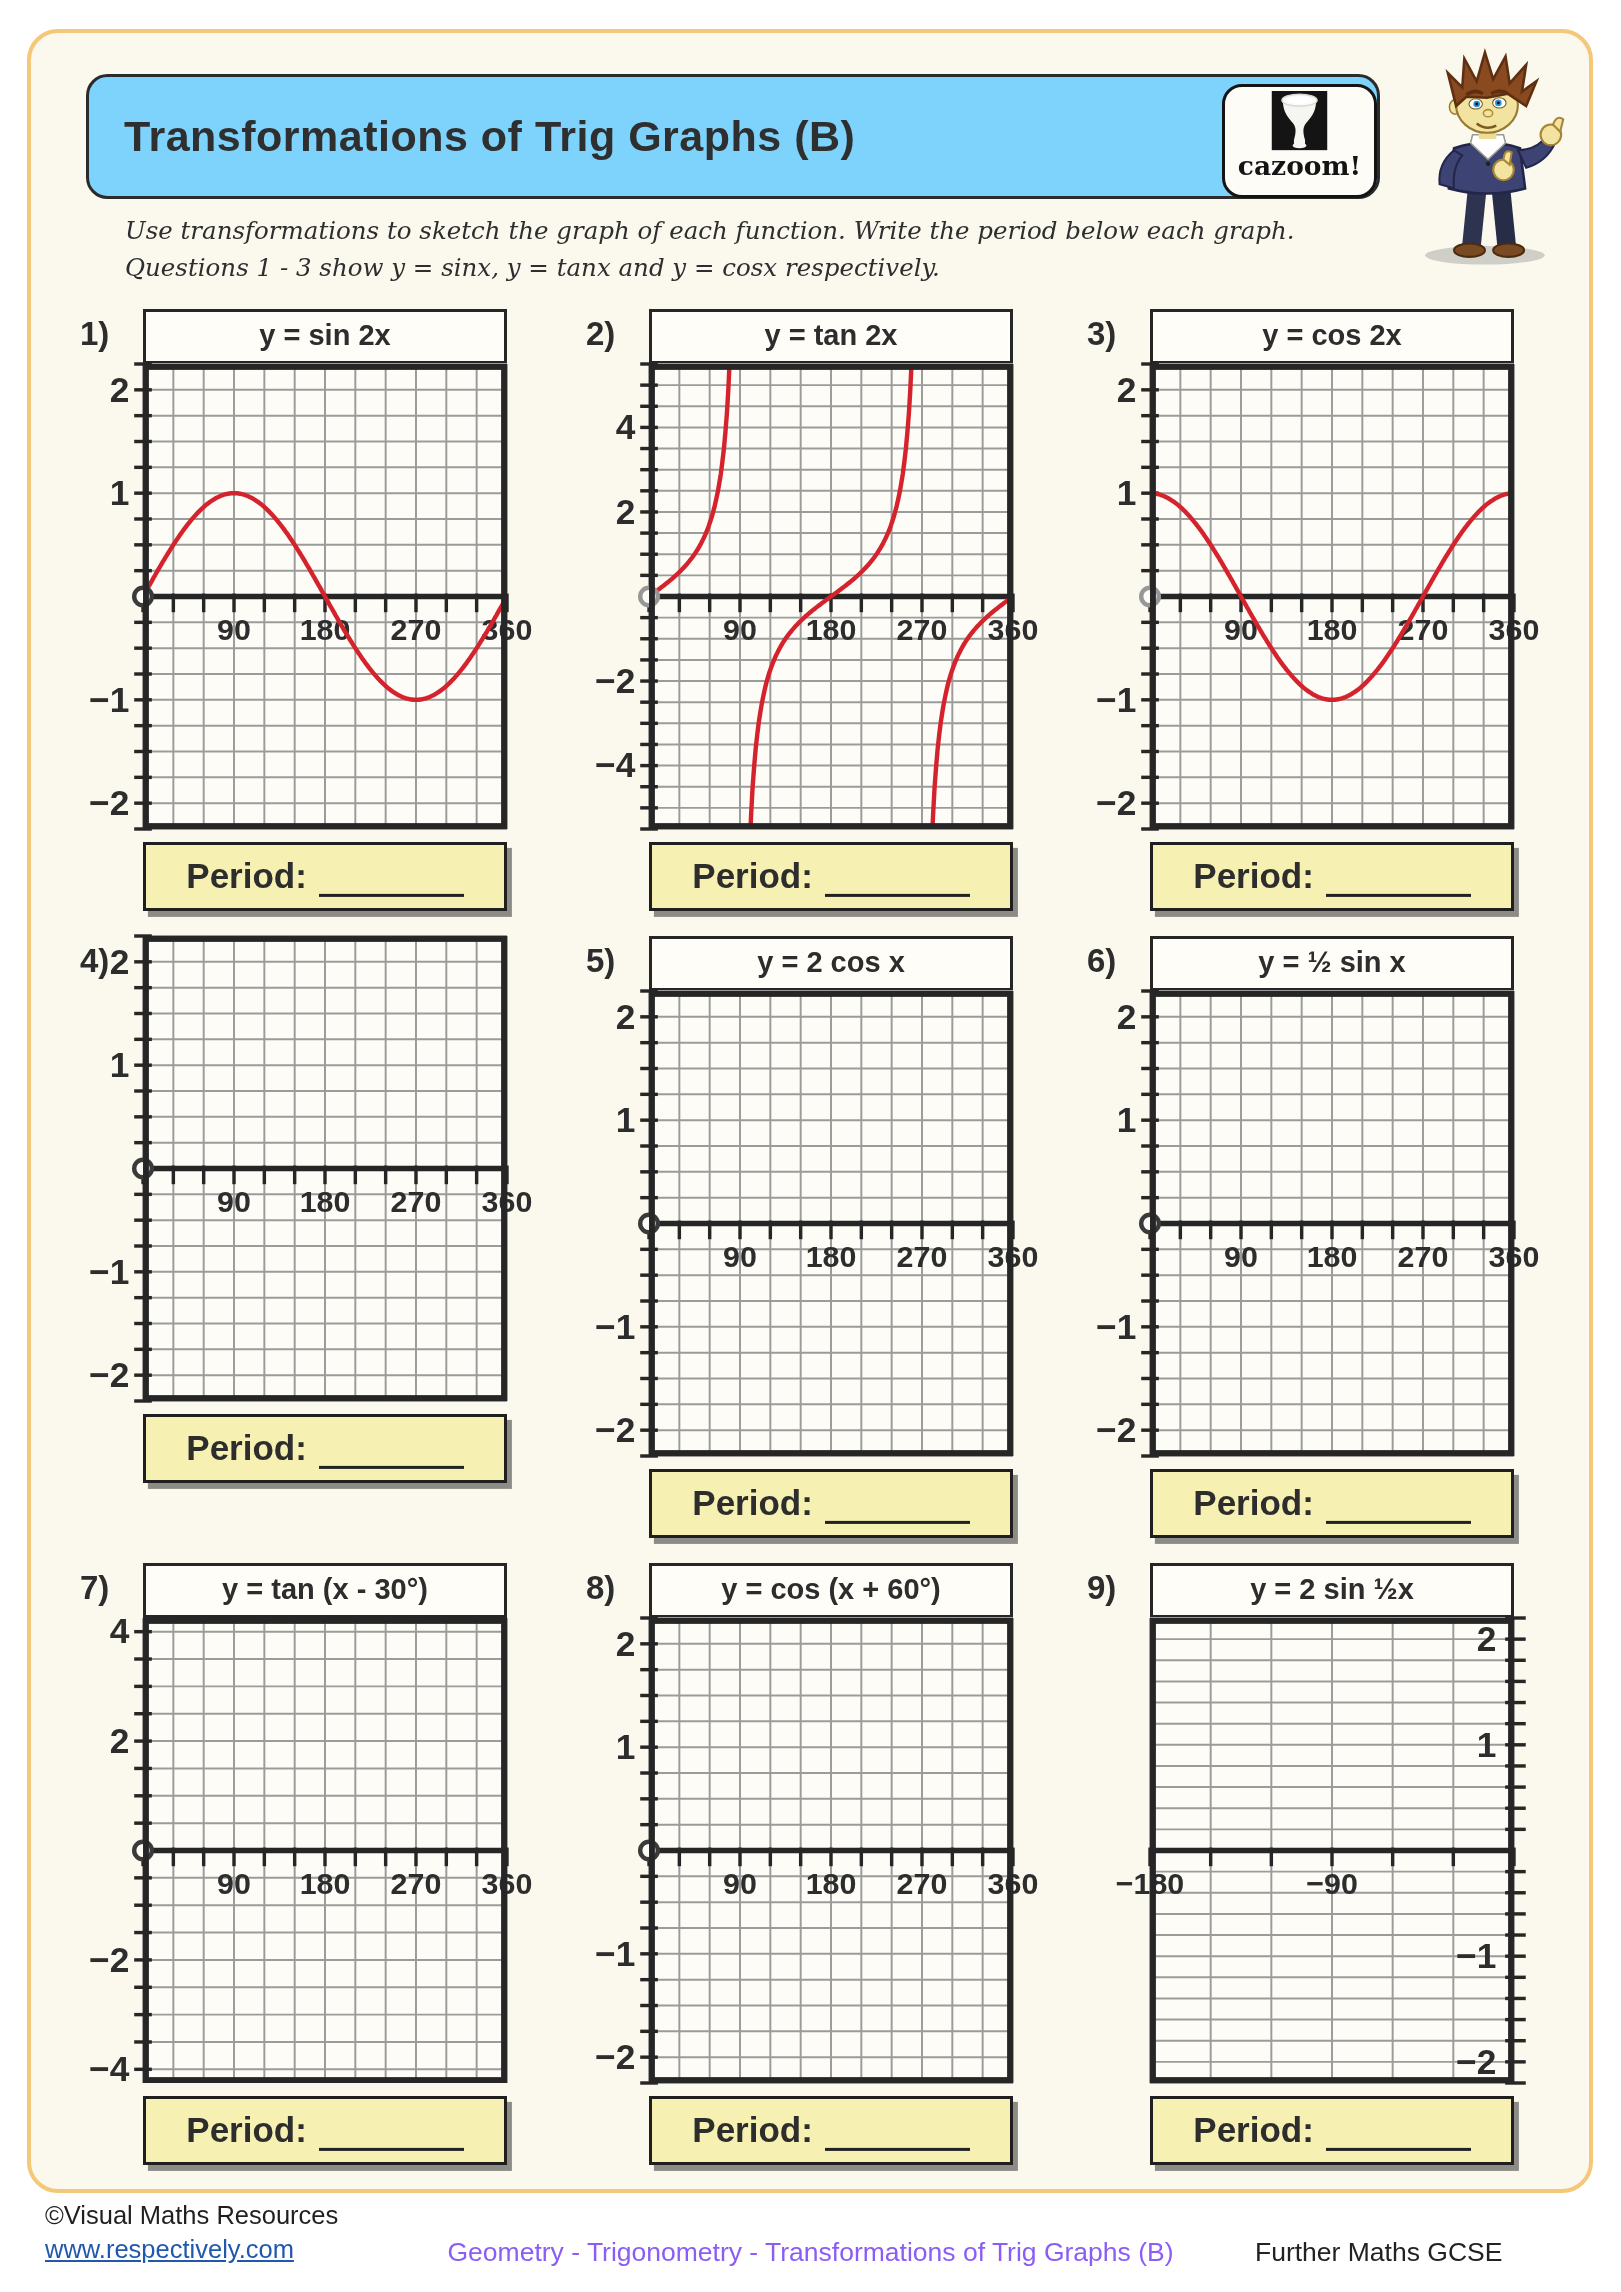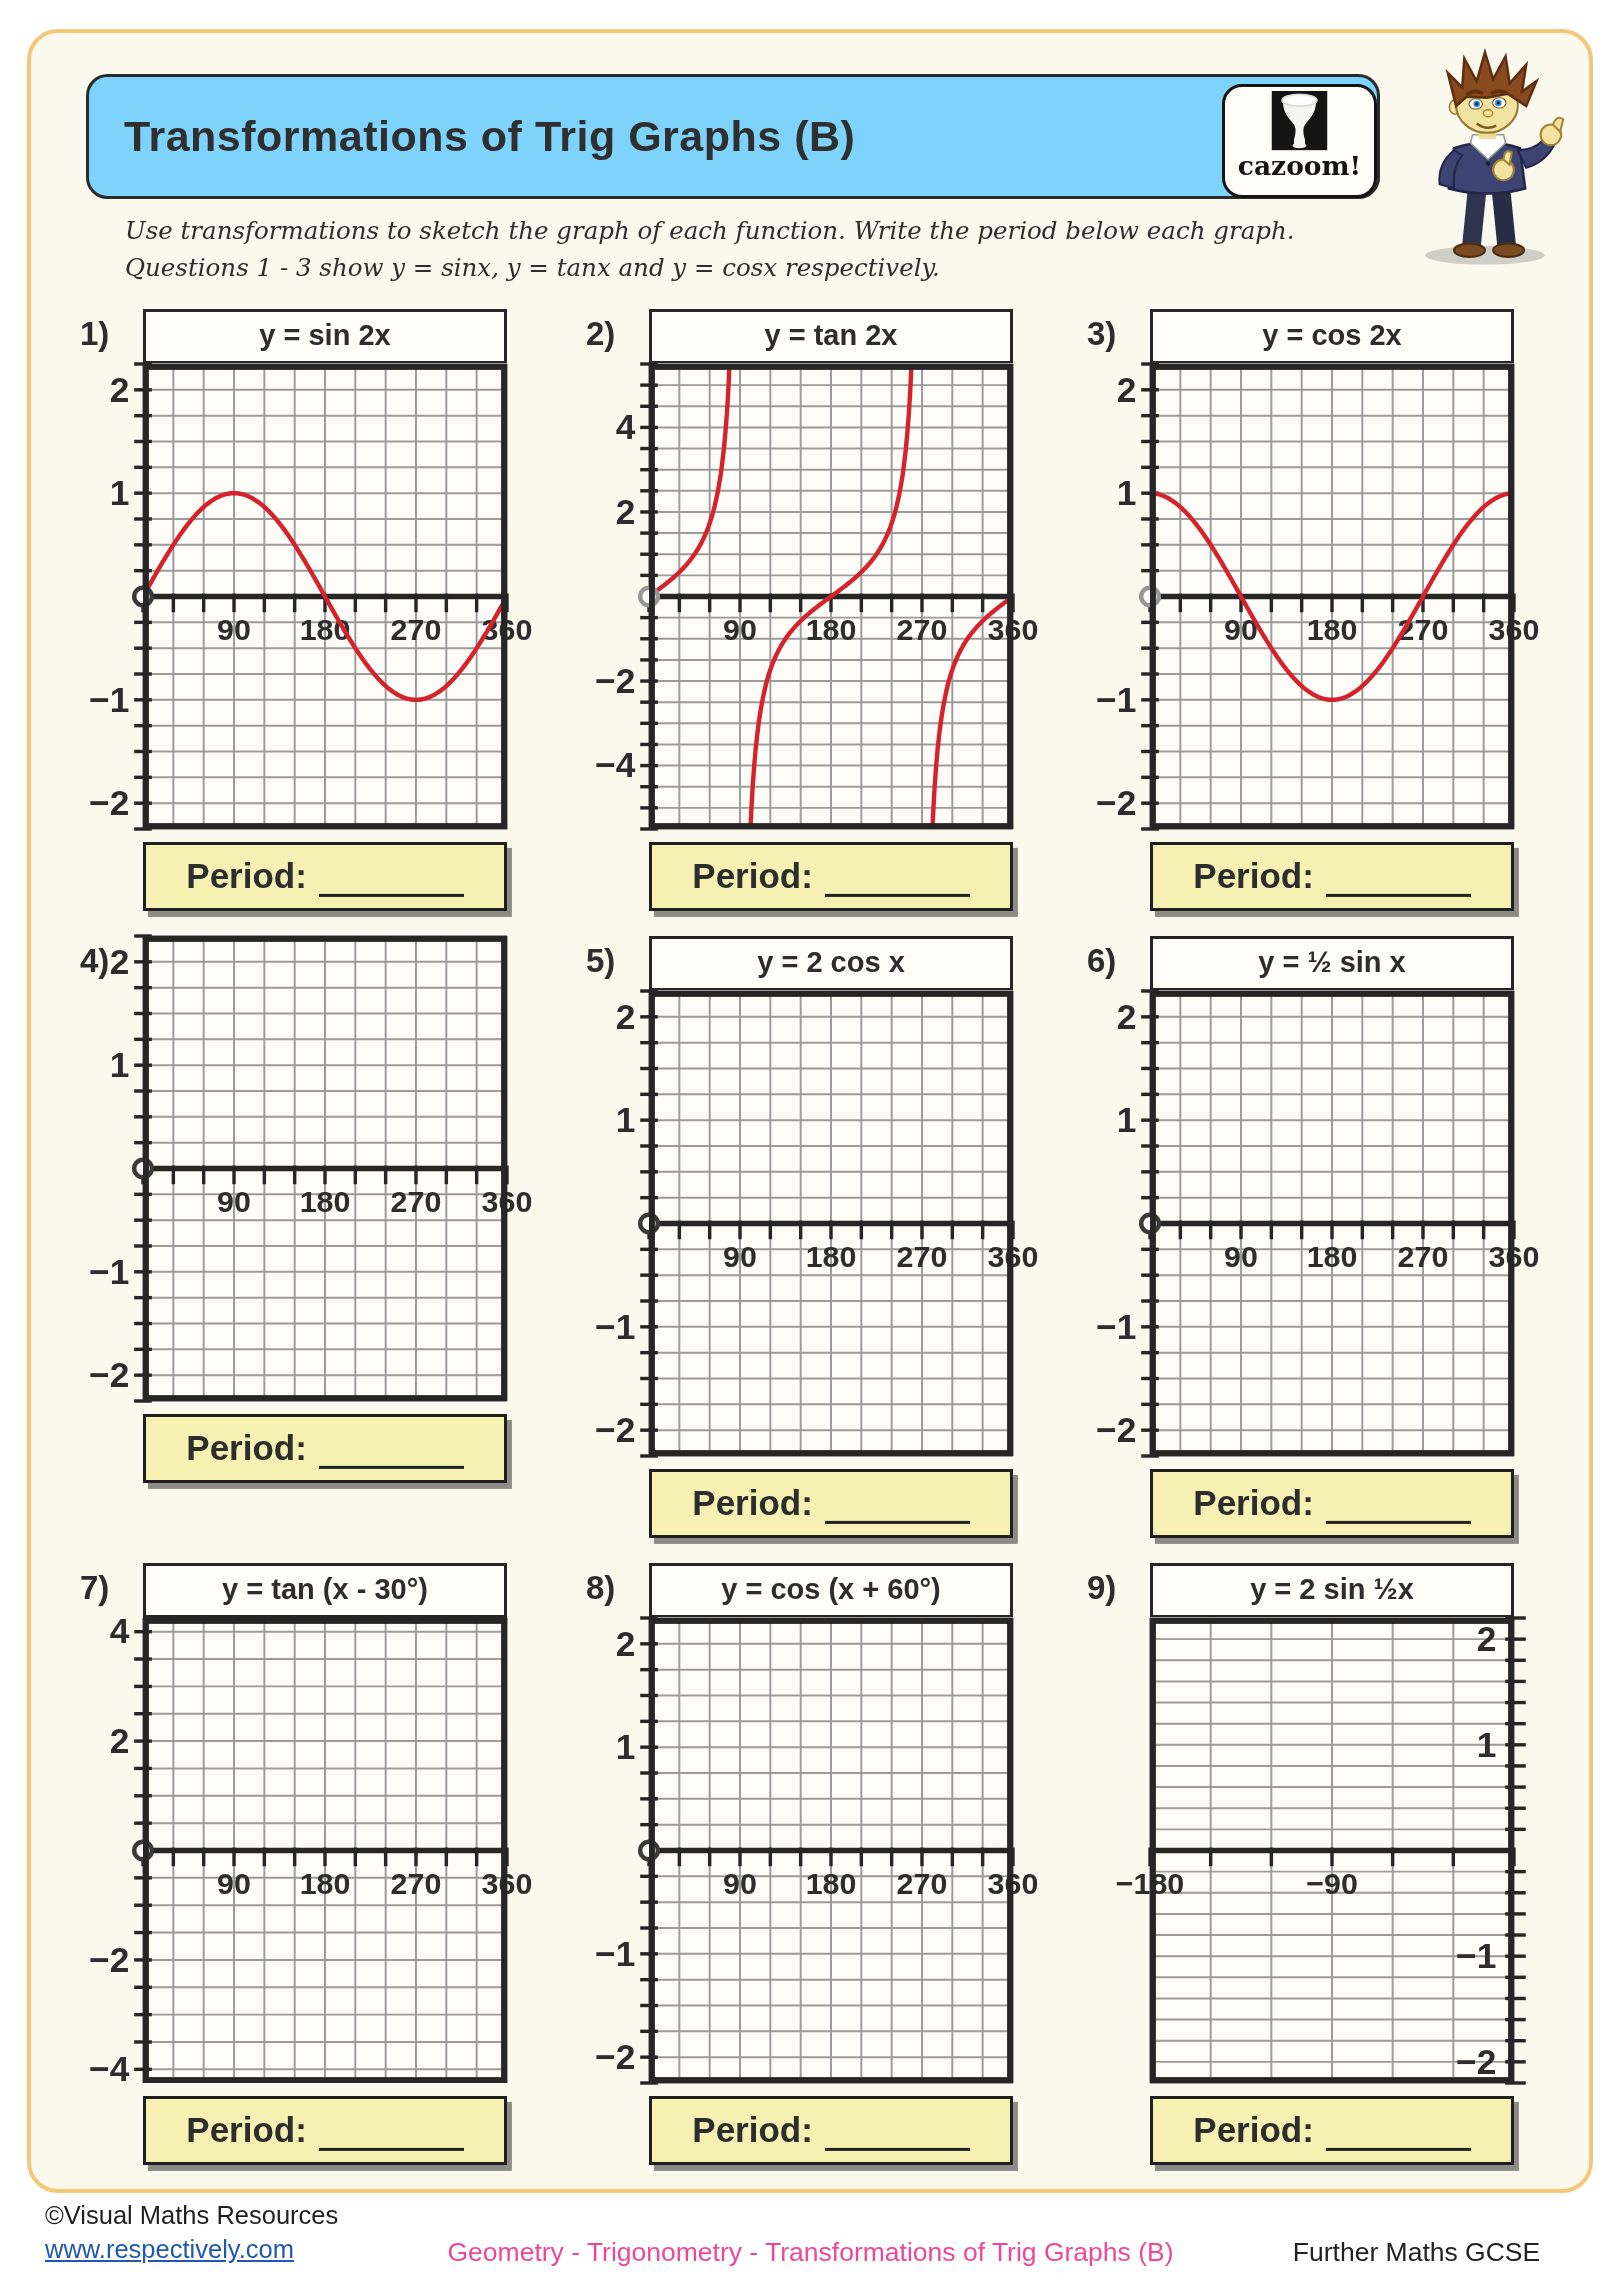--- a/index.html
+++ b/index.html
@@ -32,22 +32,22 @@
             font-size:29px; font-weight:bold; color:#2d2d2d; text-align:center; line-height:47px; }
   .pgrid { display:block; overflow:visible; }
   .period-box { width:364px; height:69px; margin-top:12.7px; background:#f6f1b2; border:3.9px solid #1f1f1f;
                 box-shadow:4.9px 5.9px 0 rgba(50,50,50,0.55);
                 display:flex; align-items:center; justify-content:center; }
   .period-label { font-size:35px; font-weight:bold; color:#2d2d2d; }
   .period-blank { display:inline-block; width:145px; border-bottom:3.9px solid #222; height:29px; margin-left:11.8px; transform:translateY(5.9px); }
 
   .ft-copy  { position:absolute; left:45px; top:2201px; font-size:25.5px; color:#1f1f1f; }
   .ft-link  { position:absolute; left:45px; top:2235px; font-size:25.5px; color:#2058ae; text-decoration:underline; cursor:pointer; }
-  .ft-center{ position:absolute; left:389px; top:2237px; width:843px; text-align:center; font-size:26.5px; color:#ec4899; }
-  .ft-right { position:absolute; left:1255px; top:2237px; width:323px; text-align:center; font-size:26.5px; color:#222; }
+  .ft-center{ position:absolute; left:389px; top:2237px; width:843px; text-align:center; font-size:26.5px; color:#8b5cf6; }
+  .ft-right { position:absolute; left:1255px; top:2237px; width:323px; text-align:left; font-size:26.5px; color:#222; }
 </style>
 </head>
 <body>
 
 <div id="stage">
 
   <div class="card"></div>
 
   <div class="hdr-box">
     <div class="hdr-title">Transformations of Trig Graphs (B)</div>

